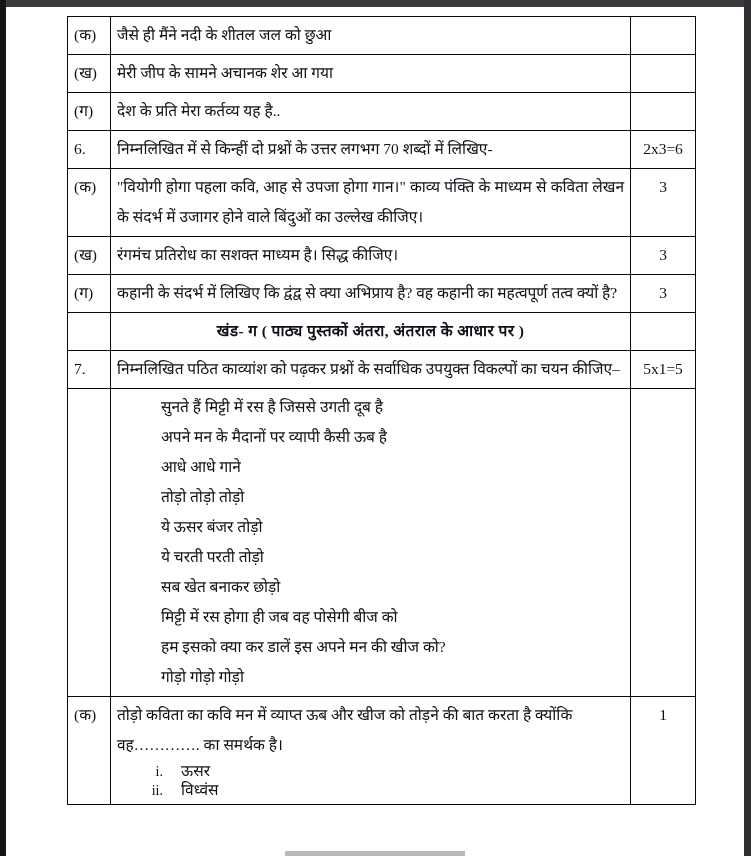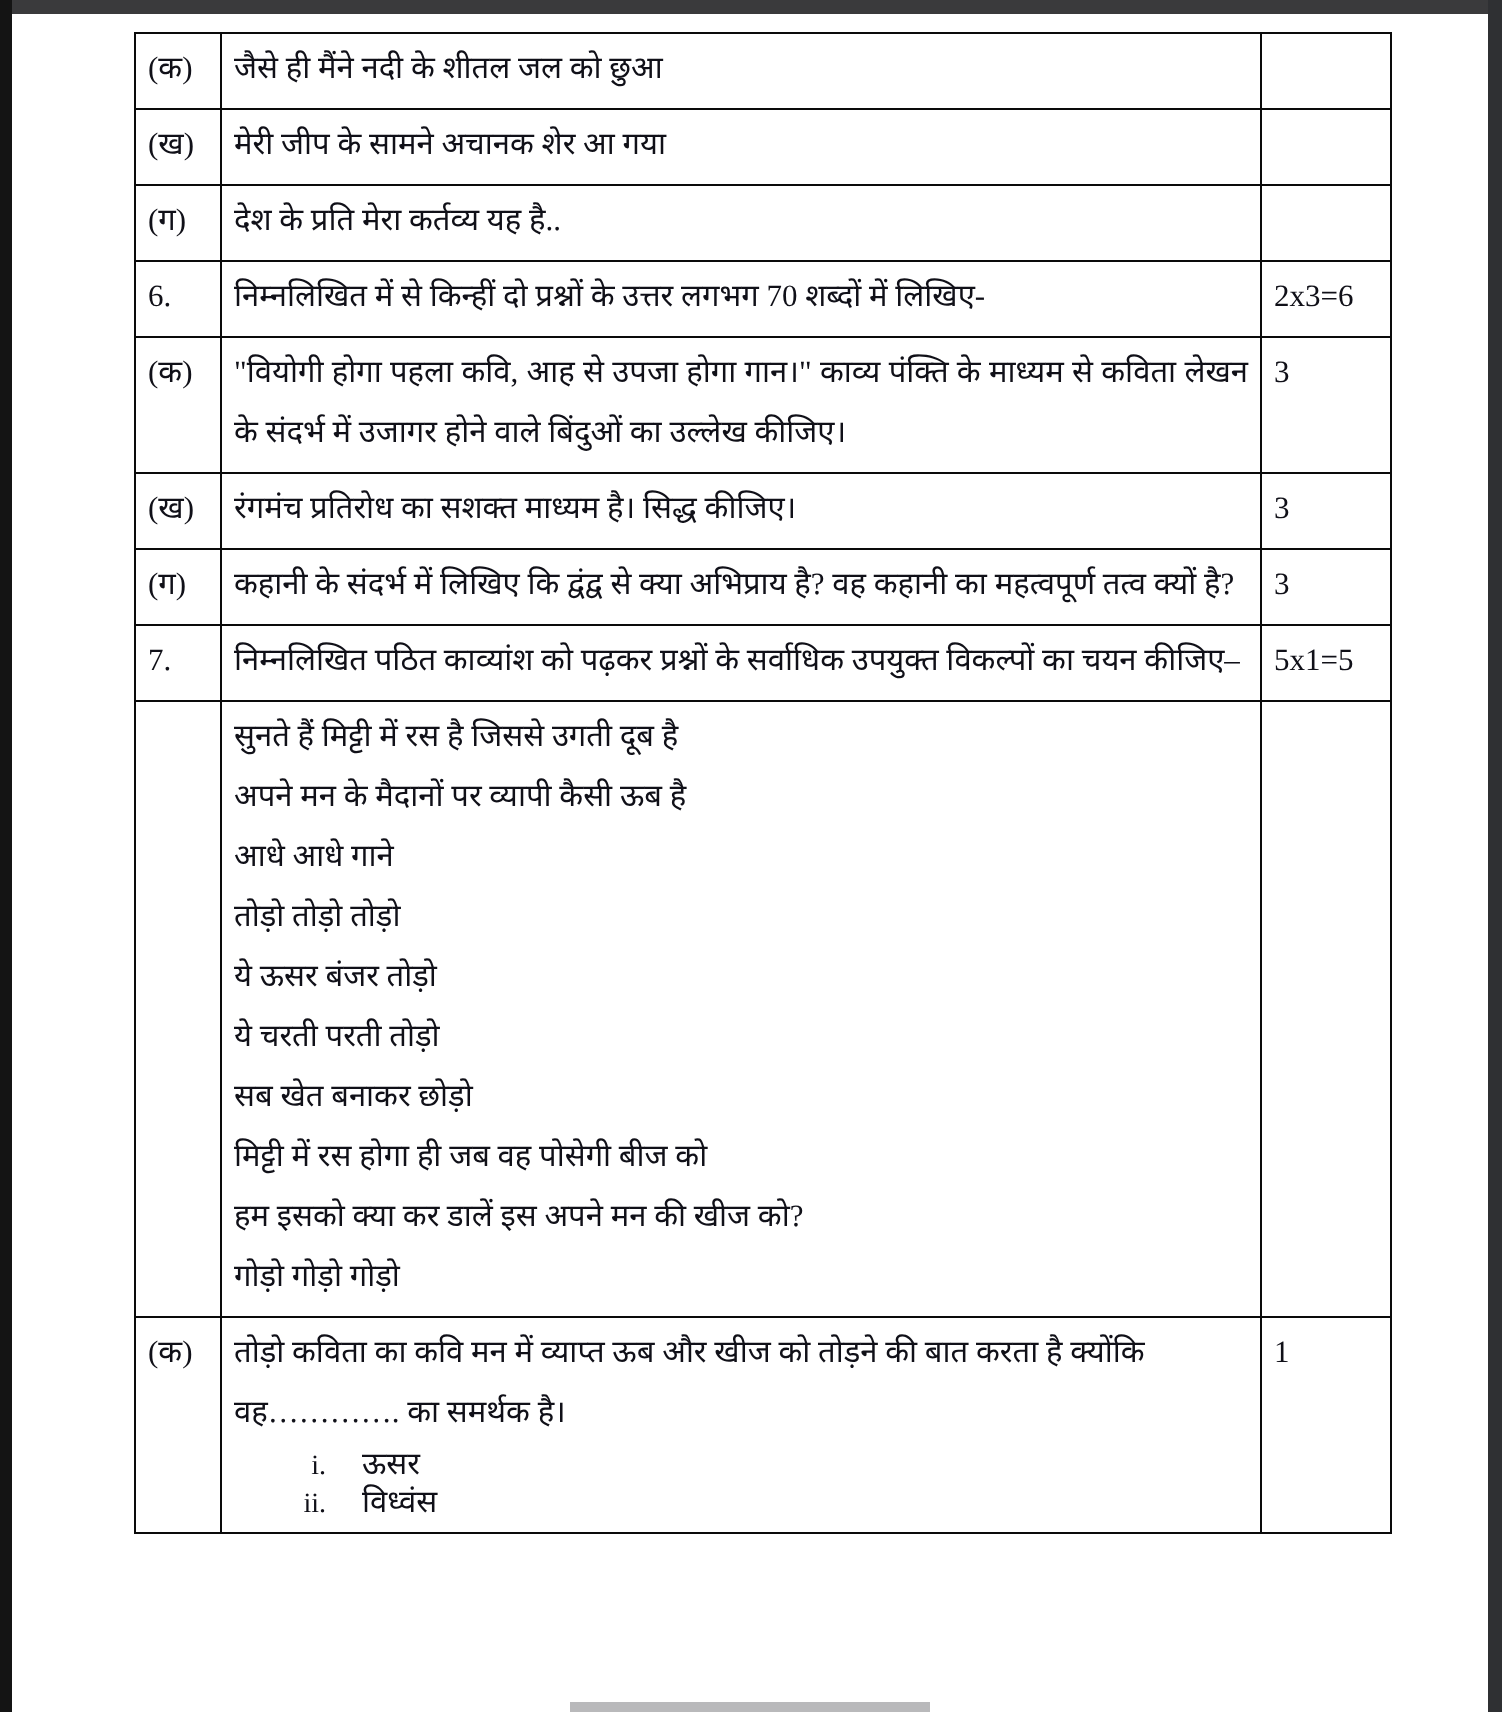--- a/index.html
+++ b/index.html
@@ -83,33 +83,35 @@
   }
   td.body {
     text-align: left;
     margin-left: 28px;
   }
   td.body.justify {
     text-align: justify;
     text-justify: inter-word;
   }
   td.marks {
+    text-align: center;
     white-space: nowrap;
     padding-left: 2px;
     padding-right: 2px;
   }
   td.section-head {
     text-align: center;
     font-weight: bold;
     letter-spacing: 0.4px;
   }
 
   .poem-line {
     display: block;
     white-space: nowrap;
+    margin-left: 44px;
   }
   td.poem {
     padding-top: 4px;
     padding-bottom: 6px;
     padding-left: 8px;
   }
 
   ol.opts {
     list-style: none;
     margin: 2px 0 0 0;
@@ -181,20 +183,25 @@
         <td class="body">रंगमंच प्रतिरोध का सशक्त माध्यम है। सिद्ध कीजिए।</td>
         <td class="marks">3</td>
       </tr>
 
       <tr>
         <td class="label">(ग)</td>
         <td class="body justify">कहानी के संदर्भ में लिखिए कि द्वंद्व से क्या अभिप्राय है? वह कहानी का महत्वपूर्ण तत्व क्यों है?</td>
         <td class="marks">3</td>
       </tr>
 
+      <tr>
+        <td class="label"></td>
+        <td class="section-head">खंड-  ग  ( पाठ्य पुस्तकों अंतरा, अंतराल के  आधार  पर  )</td>
+        <td class="marks"></td>
+      </tr>
 
       <tr>
         <td class="label">7.</td>
         <td class="body justify">निम्नलिखित पठित काव्यांश को पढ़कर प्रश्नों के सर्वाधिक उपयुक्त विकल्पों का चयन कीजिए–</td>
         <td class="marks">5x1=5</td>
       </tr>
 
       <tr>
         <td class="label"></td>
         <td class="poem">

